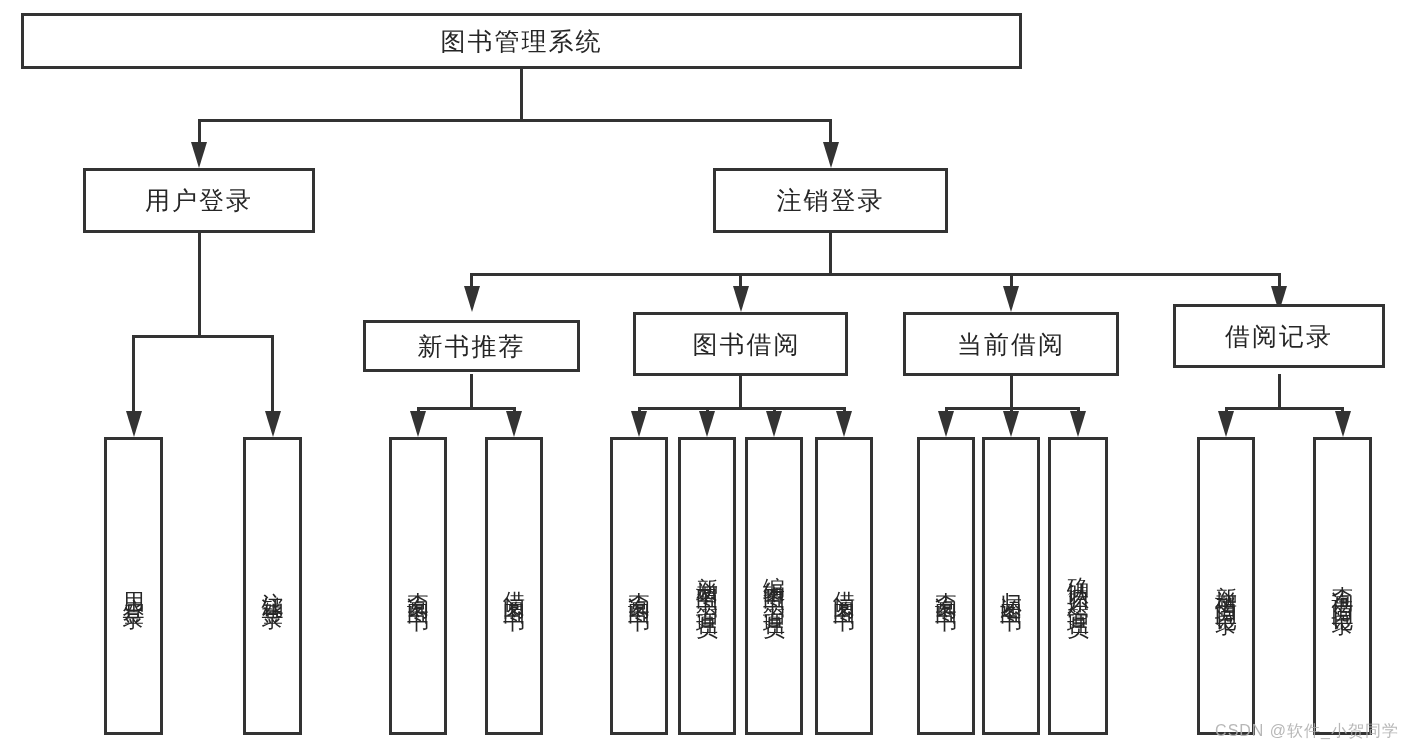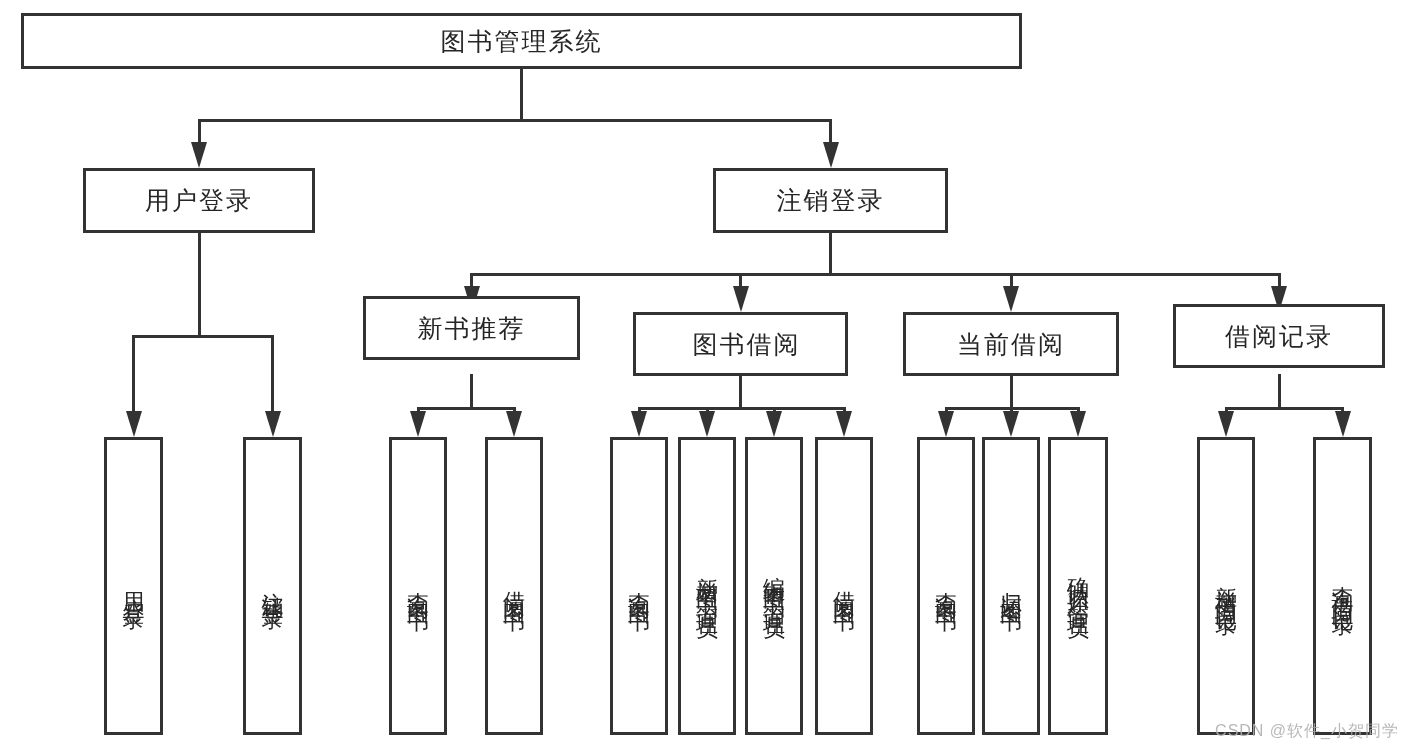--- a/index.html
+++ b/index.html
@@ -117,21 +117,21 @@
       <div class="seg" style="left: 1224.5px; top: 407px; width: 119.5px; height: 3px;"></div>
       <div class="seg" style="left: 1224.5px; top: 407px; width: 3px; height: 6px;"></div>
       <div class="arrow" style="left: 1218px; top: 411px;"></div>
       <div class="seg" style="left: 1341px; top: 407px; width: 3px; height: 6px;"></div>
       <div class="arrow" style="left: 1334.5px; top: 411px;"></div>
     </div>
   <div id="nodes">
       <div class="node h" style="left: 21px; top: 13px; width: 1001px; height: 56px;">图书管理系统</div>
       <div class="node h" style="left: 83px; top: 168px; width: 232px; height: 65px;">用户登录</div>
       <div class="node h" style="left: 713px; top: 168px; width: 235px; height: 65px;">注销登录</div>
-      <div class="node h" style="left: 363px; top: 296px; width: 217px; height: 64px;">新书推荐</div>
+      <div class="node h" style="left: 363px; top: 320px; width: 217px; height: 52px;">新书推荐</div>
       <div class="node h" style="left: 633px; top: 312px; width: 215px; height: 64px; padding-left: 12px;">图书借阅</div>
       <div class="node h" style="left: 903px; top: 312px; width: 216px; height: 64px;">当前借阅</div>
       <div class="node h" style="left: 1173px; top: 304px; width: 212px; height: 64px;">借阅记录</div>
       <div class="node v" style="left: 104px; top: 437px; width: 59px; height: 298px;">用户登录</div>
       <div class="node v" style="left: 243px; top: 437px; width: 59px; height: 298px;">注销登录</div>
       <div class="node v" style="left: 389px; top: 437px; width: 58px; height: 298px;">查询图书</div>
       <div class="node v" style="left: 485px; top: 437px; width: 58px; height: 298px;">借阅图书</div>
       <div class="node v" style="left: 610px; top: 437px; width: 58px; height: 298px;">查询图书</div>
       <div class="node v" style="left: 678px; top: 437px; width: 58px; height: 298px;">新增图书（管理员）</div>
       <div class="node v" style="left: 745px; top: 437px; width: 58px; height: 298px;">编辑图书（管理员）</div>

